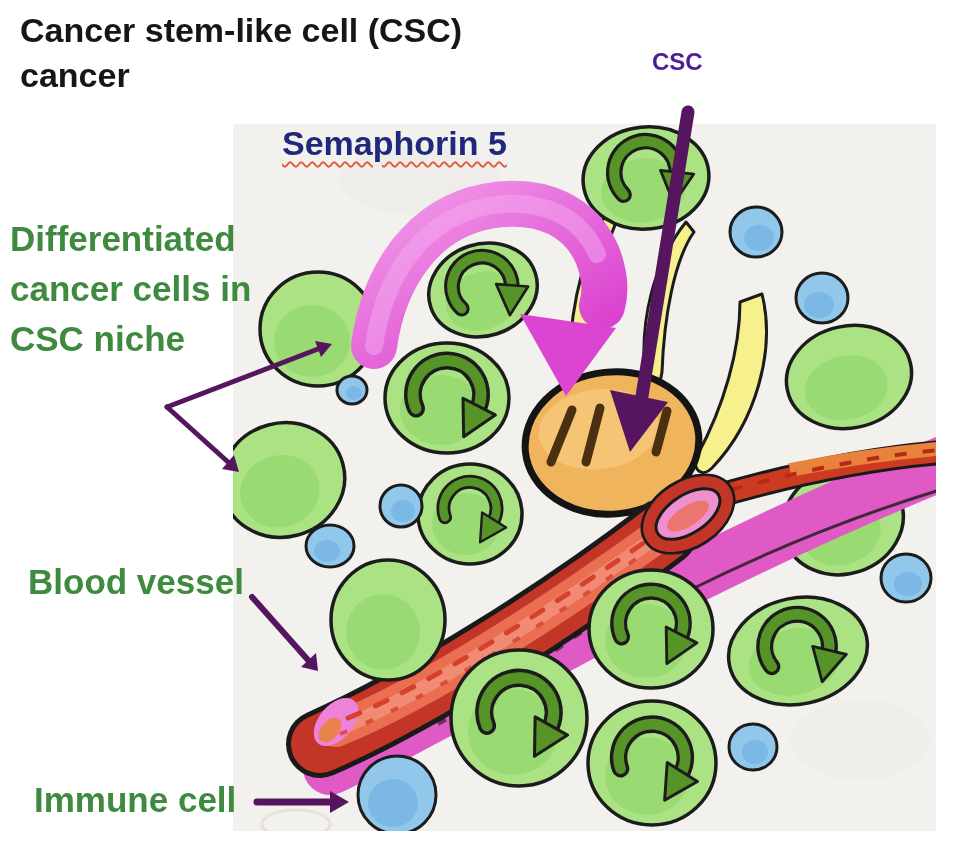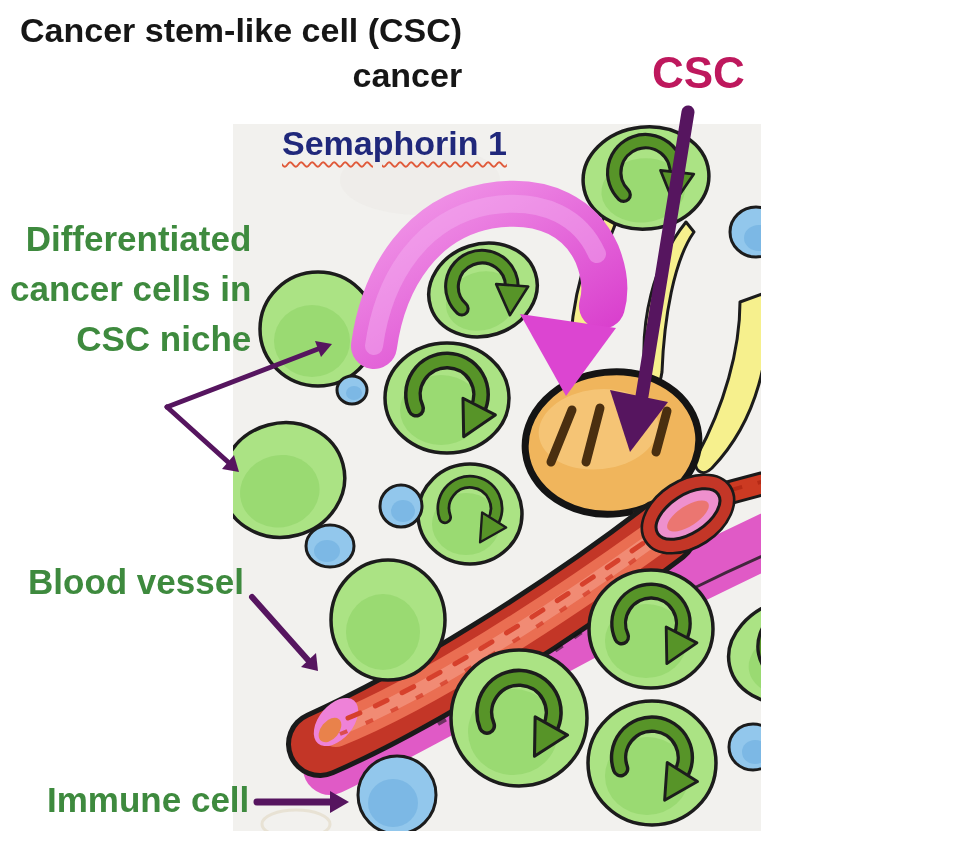--- a/index.html
+++ b/index.html
@@ -1,27 +1,27 @@
 <!DOCTYPE html>
 <html><head>
 <meta charset="utf-8">
 <style>
   html,body{margin:0;padding:0;background:#ffffff;}
-  .page{position:relative;width:761px;height:851px;background:#ffffff;overflow:hidden;
-        font-family:"Liberation Sans",sans-serif;text-align:right;}
+  .page{position:relative;width:960px;height:851px;background:#ffffff;overflow:hidden;
+        font-family:"Liberation Sans",sans-serif;}
   svg{position:absolute;left:0;top:0;}
   .lbl{position:absolute;font-weight:700;white-space:nowrap;}
   .title{left:20px;top:8px;font-size:34px;line-height:45px;color:#161616;}
-  .csc-lbl{left:652px;top:48px;font-size:44px;color:#be185d;}
+  .csc-lbl{left:652px;top:48px;font-size:24px;color:#4c1d95;}
   .sema{left:282px;top:119px;font-size:34px;line-height:48px;color:#20287b;}
   .sema .wavy{text-decoration:underline;text-decoration-style:wavy;
               text-decoration-color:#e05a3a;text-decoration-thickness:2px;text-underline-offset:6px;}
   .diff{left:10px;top:214px;font-size:35px;line-height:50px;color:#3e8a3e;}
   .blood{left:28px;top:562px;font-size:35px;color:#3e8a3e;}
-  .immune{left:34px;top:780px;font-size:35px;color:#3e8a3e;margin-left:13px;}
+  .immune{left:34px;top:780px;font-size:35px;color:#3e8a3e;}
   
   .gfill{fill:#abe384;stroke:#1c1c1c;stroke-width:3.5;}
   .gpatch{fill:#86cf5e;opacity:.45;}
   .bfill{fill:#92c7ec;stroke:#1c1c1c;stroke-width:3;}
   .bpatch{fill:#66a9dd;opacity:.5;}
   .ycres{fill:#f6f08d;stroke:#1c1c1c;stroke-width:3;stroke-linejoin:round;}
   .arcOutline{fill:none;stroke:#1c1c1c;stroke-width:18;stroke-linecap:round;}
   .arcGreen{fill:none;stroke:#579428;stroke-width:11;stroke-linecap:round;}
   .arcHead{fill:#579428;stroke:#1c1c1c;stroke-width:3;stroke-linejoin:round;}
   .purple{stroke:#56155f;fill:none;stroke-linecap:round;}
@@ -219,21 +219,21 @@
 </svg>
 
 <div class="lbl title">
   <span style="display:block">Cancer stem-like cell (CSC)</span>
   <span style="display:block">cancer</span>
 </div>
 
 <div class="lbl csc-lbl">CSC</div>
 
 <div class="lbl sema">
-  <span class="wavy" style="display:block">Semaphorin 1</span>
+  <span class="wavy" style="display:block">Semaphorin 5</span>
 </div>
 
 <div class="lbl diff">
   <span style="display:block">Differentiated</span>
   <span style="display:block">cancer cells in</span>
   <span style="display:block">CSC niche</span>
 </div>
 
 <div class="lbl blood">Blood vessel</div>
 <div class="lbl immune">Immune cell</div>

